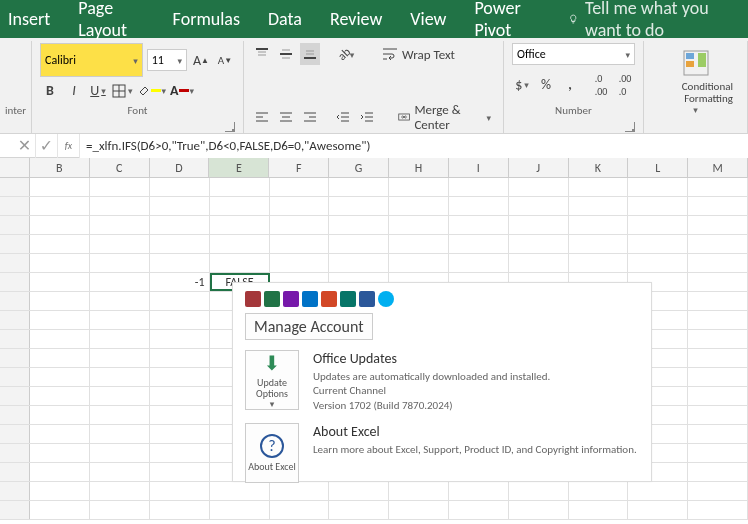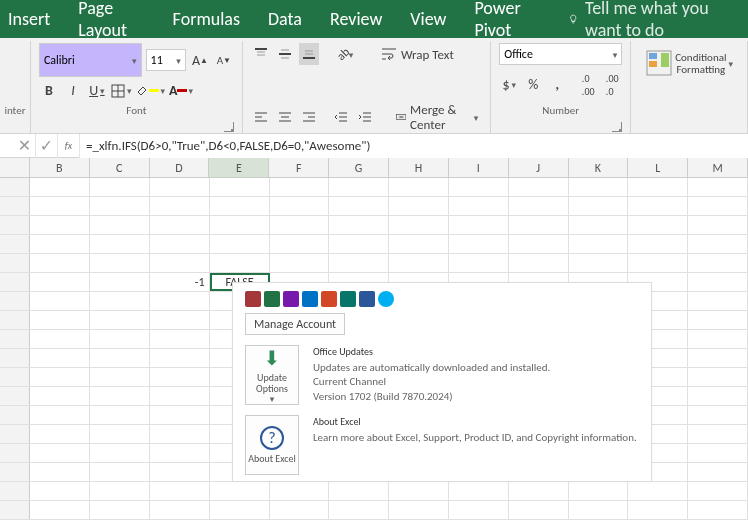--- a/index.html
+++ b/index.html
@@ -6,52 +6,52 @@
 body{background:#fff;width:748px;height:524px;overflow:hidden;position:relative;}
 .ribbon-tabs{background:#217346;height:38px;display:flex;align-items:center;padding:0 8px;gap:28px;color:#fff;font-size:18px;}
 .ribbon-tab{cursor:pointer;padding:4px 0;}
 .tellme{display:flex;align-items:center;gap:6px;color:rgba(255,255,255,0.85);}
 .ribbon-body{background:#f1f1f1;height:96px;border-bottom:1px solid #d4d4d4;display:flex;padding:3px 0 0 0;}
 .group{border-right:1px solid #d4d4d4;padding:2px 8px 0 8px;display:flex;flex-direction:column;justify-content:space-between;min-height:93px;}
 .group-label{text-align:center;font-size:11px;color:#666;padding-bottom:17px;position:relative;}
 .dlaunch{position:absolute;right:0;bottom:2px;width:10px;height:10px;border:1px solid #888;border-top:none;border-left:none;}
 .dlaunch::after{content:"";position:absolute;right:-1px;bottom:-1px;width:3px;height:3px;background:#888;}
 .row{display:flex;align-items:center;gap:4px;margin-bottom:2px;}
-.fontname{width:108px;height:22px;border:1px solid #ccc;background:#c4b5fd;font-size:12px;padding:16px 4px;display:flex;align-items:center;justify-content:space-between;}
+.fontname{width:108px;height:22px;border:1px solid #ccc;background:#fde047;font-size:12px;padding:16px 4px;display:flex;align-items:center;justify-content:space-between;}
 .fontsize{width:42px;height:22px;border:1px solid #ccc;background:#fff;font-size:12px;padding:0 4px;display:flex;align-items:center;justify-content:space-between;}
 .dd{color:#666;font-size:9px;}
 .inc{font-size:13px;color:#444;padding:0 2px;display:flex;align-items:baseline;}
 .inc sup{font-size:8px;}
 .btn{height:22px;min-width:20px;display:flex;align-items:center;justify-content:center;font-size:14px;color:#444;cursor:pointer;}
 .clipgroup{width:32px;padding:2px 4px 0 4px;}
 .aligngrp .btn svg{width:14px;height:12px;}
 .mergebtn{display:flex;align-items:center;gap:4px;font-size:13px;color:#444;padding:0 4px;}
 .numfmt{width:130px;height:22px;border:1px solid #ccc;background:#fff;font-size:12px;padding:0 4px;display:flex;align-items:center;justify-content:space-between;}
-.bigbtn{display:flex;flex-direction:row;align-items:center;justify-content:center;font-size:11px;color:#444;padding:2px 6px;text-align:center;line-height:1.1;}
+.bigbtn{display:flex;flex-direction:column;align-items:center;justify-content:center;font-size:11px;color:#444;padding:2px 6px;text-align:right;line-height:1.1;}
 .bigicon{width:32px;height:32px;display:flex;align-items:center;justify-content:center;margin-bottom:2px;}
 .fbar{height:24px;display:flex;align-items:center;border-bottom:1px solid #d4d4d4;background:#fff;}
 .fbar .cell{width:22px;height:24px;display:flex;align-items:center;justify-content:center;border-right:1px solid #e5e5e5;color:#999;}
 .fbar .fx{font-style:italic;font-size:10px;color:#737373;}
 .fbar input{flex:1;border:none;outline:none;font-size:13px;padding:0 6px;color:#333;height:24px;}
 .colhdrs{height:20px;display:flex;background:#f3f3f3;border-bottom:1px solid #ccc;}
 .colhdr{width:64px;border-right:1px solid #ccc;text-align:center;font-size:12px;color:#555;line-height:20px;}
 .colhdr.first{width:32px;}
 .grid{position:relative;}
 .gridrow{height:19px;display:flex;border-bottom:1px solid #e0e0e0;}
 .gridcell{width:64px;border-right:1px solid #e0e0e0;font-size:12px;padding:0 4px;line-height:19px;text-align:right;color:#333;}
 .gridcell.first{width:32px;text-align:center;background:#f3f3f3;border-right:1px solid #ccc;color:#555;}
 .gridcell.sel{border:2px solid #217346;line-height:15px;text-align:center;}
 .overlay{position:absolute;left:232px;top:282px;width:420px;height:200px;background:#fff;border:1px solid #dcdcdc;box-shadow:0 0 2px rgba(0,0,0,0.05);padding:8px 12px;font-size:12px;color:#444;}
 .appicons{display:flex;gap:3px;margin-bottom:6px;}
 .appicons span{width:16px;height:16px;border-radius:2px;display:inline-block;}
-.manage{display:inline-block;border:1px solid #ccc;padding:3px 8px;font-size:12px;margin-bottom:10px;background:#fdfdfd;}
+.manage{display:inline-block;border:1px solid #ccc;padding:3px 8px;font-size:16px;margin-bottom:10px;background:#fdfdfd;}
 .ovrow{display:flex;gap:14px;margin-bottom:10px;}
 .ovbtn{width:54px;height:60px;border:1px solid #ccc;display:flex;flex-direction:column;align-items:center;justify-content:center;font-size:10px;text-align:center;color:#555;background:#fdfdfd;line-height:1.1;}
 .ovbtn .ic{font-size:20px;margin-bottom:3px;}
-.ovtext h4{font-size:10px;color:#333;font-weight:400;margin-bottom:3px;}
+.ovtext h4{font-size:14px;color:#333;font-weight:400;margin-bottom:3px;}
 .ovtext p{font-size:11px;color:#666;line-height:1.3;}
 .colorstrip{width:10px;height:3px;display:inline-block;}
 svg{display:block;}
 .colhdr.active{background:#d7e4d5;}
 </style>
 </head>
 <body>
 
 <div class="ribbon-tabs">
   <span class="ribbon-tab">Insert</span>

